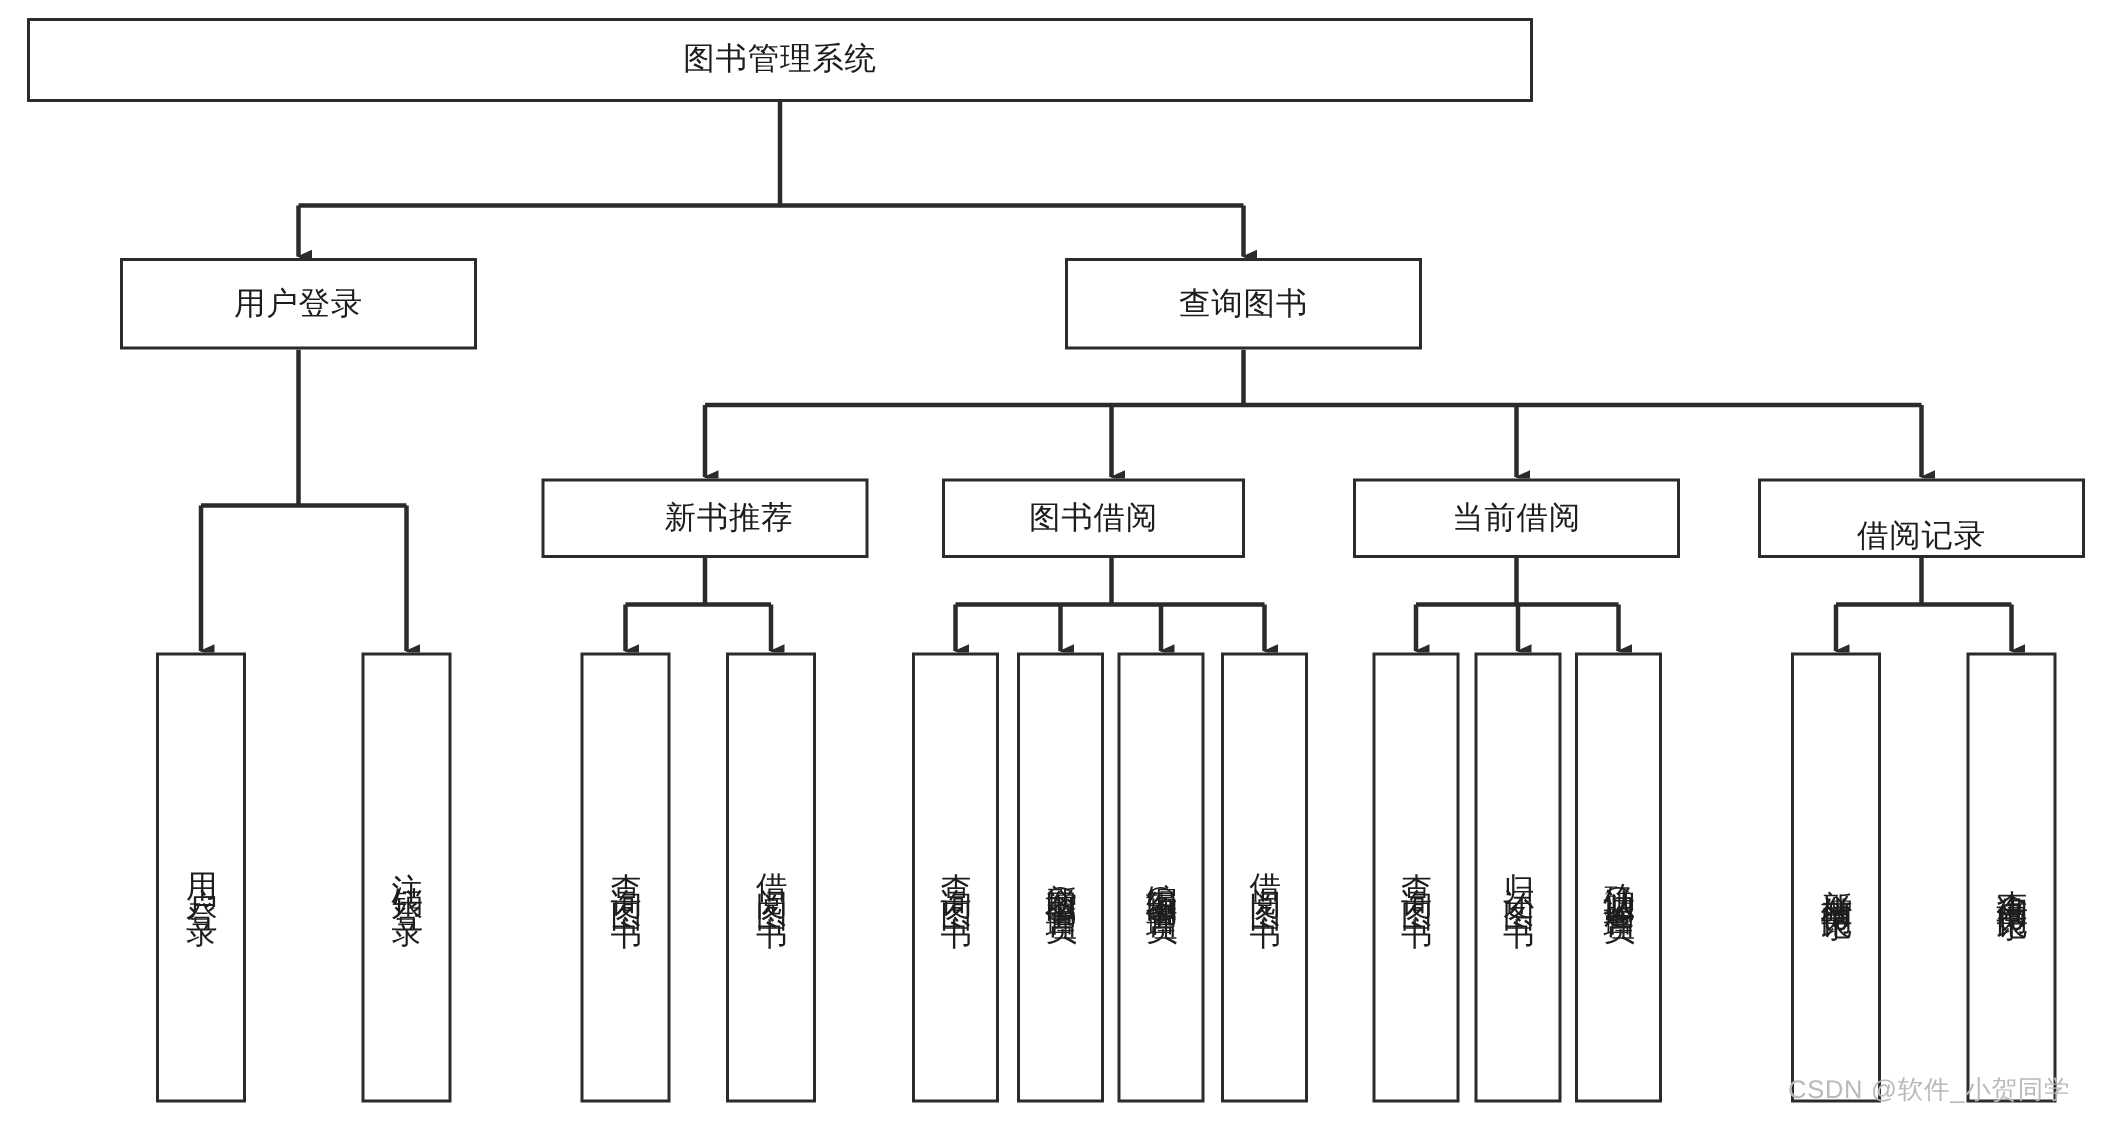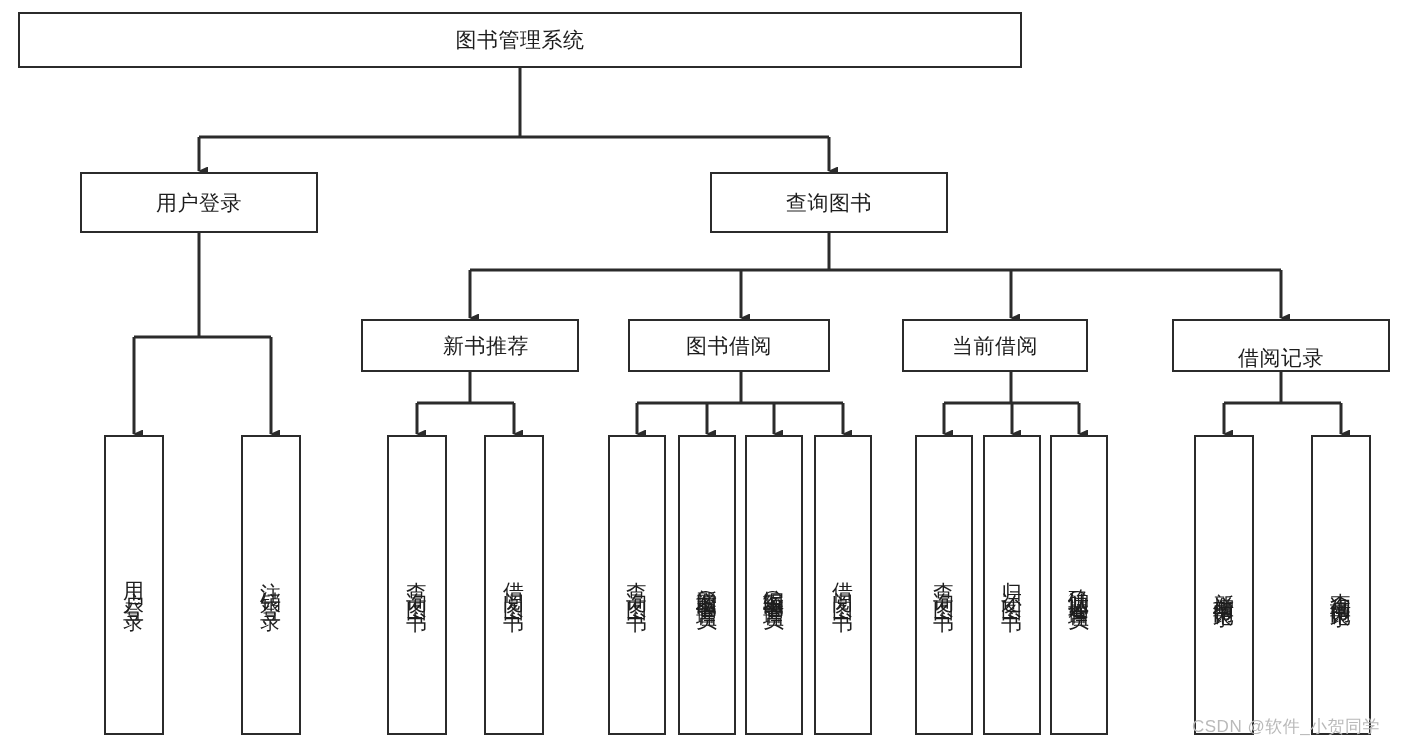--- a/index.html
+++ b/index.html
@@ -124,21 +124,21 @@
       </div>
       <div class="node-box" style="left: 710px; top: 172px; width: 238px; height: 61px; border-color: rgb(43, 43, 43); background: rgb(255, 255, 255);">
         <span class="node-label-h" style="color: rgb(29, 29, 29);">查询图书</span>
       </div>
       <div class="node-box" style="left: 361px; top: 319px; width: 218px; height: 53px; border-color: rgb(43, 43, 43); background: rgb(255, 255, 255); padding-left: 32px;">
         <span class="node-label-h" style="color: rgb(29, 29, 29);">新书推荐</span>
       </div>
       <div class="node-box" style="left: 628px; top: 319px; width: 202px; height: 53px; border-color: rgb(43, 43, 43); background: rgb(255, 255, 255);">
         <span class="node-label-h" style="color: rgb(29, 29, 29);">图书借阅</span>
       </div>
-      <div class="node-box" style="left: 902px; top: 319px; width: 186px; height: 53px; border-color: rgb(43, 43, 43); background: rgb(255, 255, 255);">
+      <div class="node-box" style="left: 902px; top: 319px; width: 218px; height: 53px; border-color: rgb(43, 43, 43); background: rgb(255, 255, 255);">
         <span class="node-label-h" style="color: rgb(29, 29, 29);">当前借阅</span>
       </div>
       <div class="node-box" style="left: 1172px; top: 319px; width: 218px; height: 53px; border-color: rgb(43, 43, 43); background: rgb(255, 255, 255); align-items: flex-end;">
         <span class="node-label-h" style="color: rgb(29, 29, 29);">借阅记录</span>
       </div>
       <div class="node-box vertical" style="left: 104px; top: 435px; width: 60px; height: 300px; border-color: rgb(43, 43, 43); background: rgb(255, 255, 255);">
         <span class="node-label-v" style="color: rgb(29, 29, 29); font-size: 21px; letter-spacing: 10px;">用户登录</span>
       </div>
       <div class="node-box vertical" style="left: 241px; top: 435px; width: 60px; height: 300px; border-color: rgb(43, 43, 43); background: rgb(255, 255, 255);">
         <span class="node-label-v" style="color: rgb(29, 29, 29); font-size: 21px; letter-spacing: 10px;">注销登录</span>

